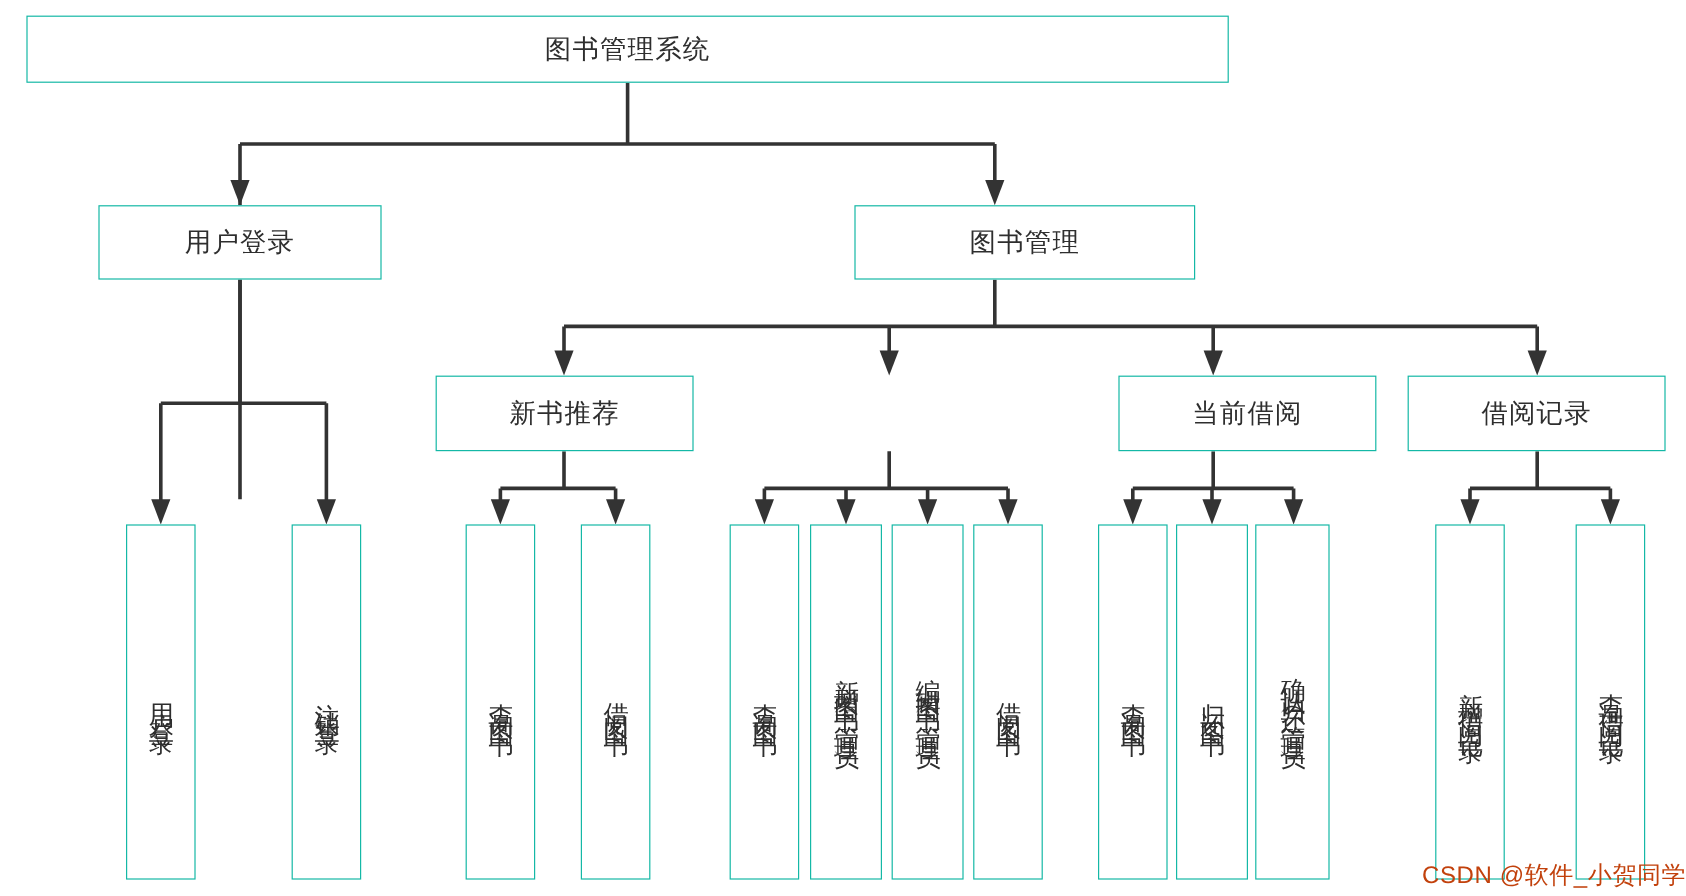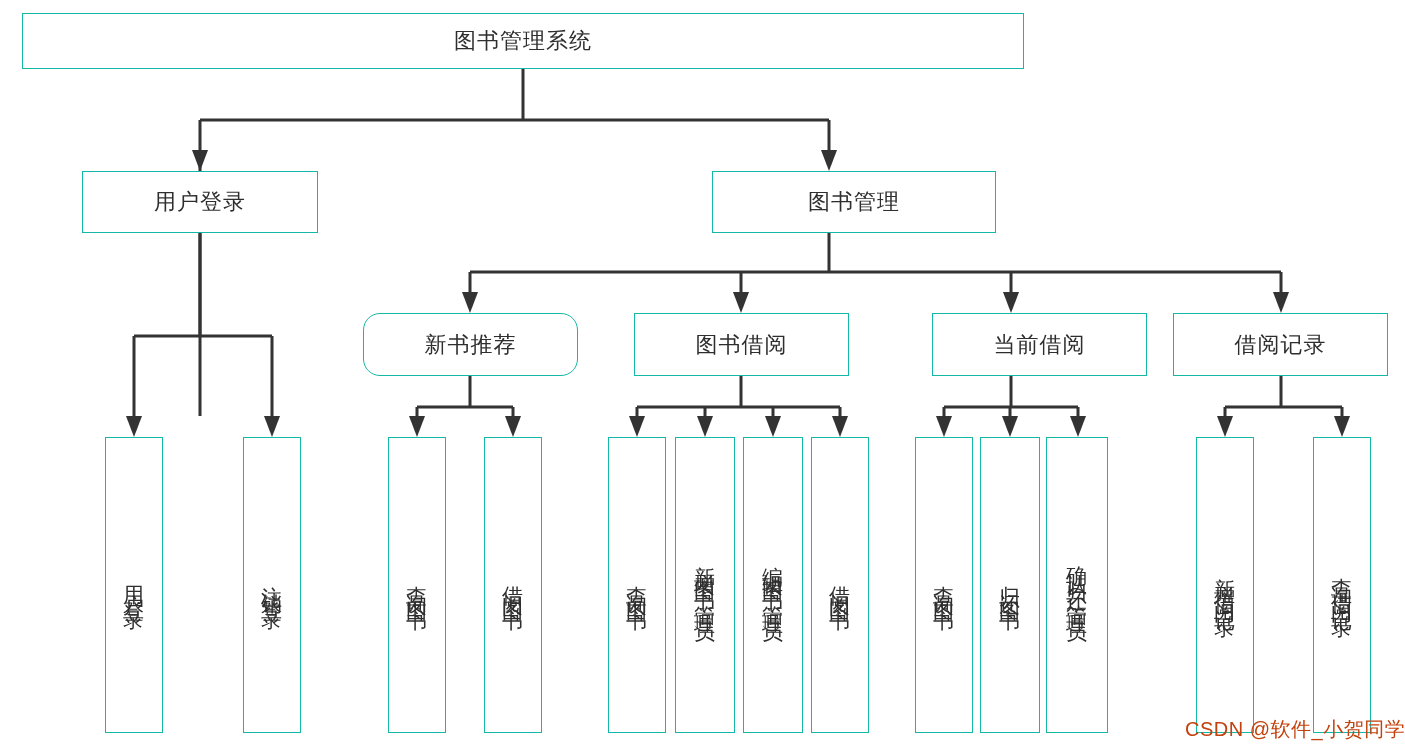--- a/index.html
+++ b/index.html
@@ -38,21 +38,21 @@
     letter-spacing: 8px;
     line-height: 1;
     top: 437px;
     width: 58px;
     height: 296px;
   }
   
   .n-root      { left:22px;   top:13px;  width:1002px; height:56px; }
   .n-login     { left:82px;   top:171px; width:236px;  height:62px; }
   .n-mgmt      { left:712px;  top:171px; width:284px;  height:62px; }
-  .n-recommend { left:363px;  top:313px; width:215px;  height:63px;border-radius:17px; }
+  .n-recommend { left:363px;  top:313px; width:215px;  height:63px; }
   .n-borrow    { left:634px;  top:313px; width:215px;  height:63px; }
   .n-current   { left:904px;  top:313px; width:215px;  height:63px;margin-left:28px; }
   .n-record    { left:1173px; top:313px; width:215px;  height:63px; }
   
   .l-user-login  { left:105px; }
   .l-logout      { left:243px; }
   .l-rec-query   { left:388px; }
   .l-rec-borrow  { left:484px; }
   .l-bb-query    { left:608px; }
   .l-bb-add      { left:675px;  width:60px; }
@@ -129,23 +129,20 @@
   <div class="box h n-login">
     <span>用户登录</span>
   </div>
   <div class="box h n-mgmt">
     <span>图书管理</span>
   </div>
 
   <div class="box h n-recommend">
     <span>新书推荐</span>
   </div>
-  <div class="box h n-borrow">
-    <span>图书借阅</span>
-  </div>
   <div class="box h n-current">
     <span>当前借阅</span>
   </div>
   <div class="box h n-record">
     <span>借阅记录</span>
   </div>
 
   <div class="box v l-user-login">
     <span>用户登录</span>
   </div>

